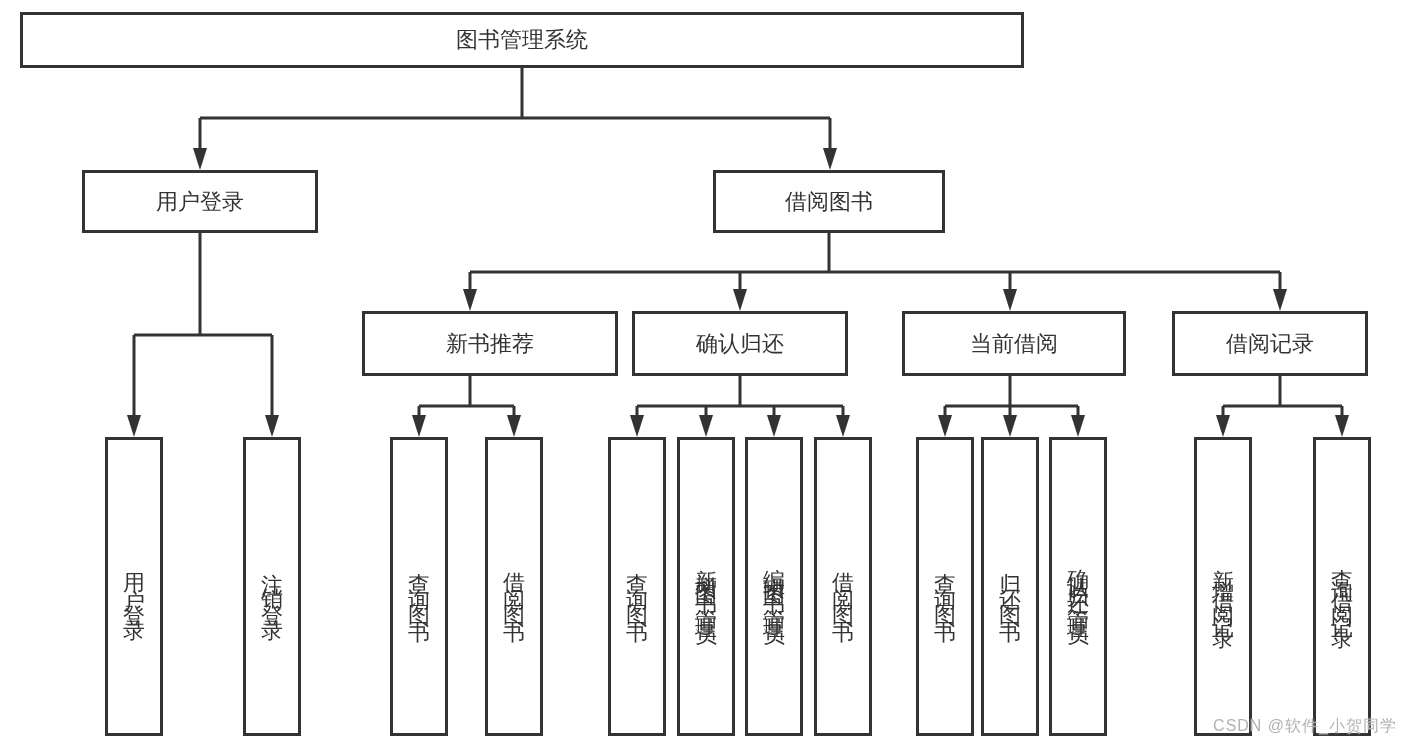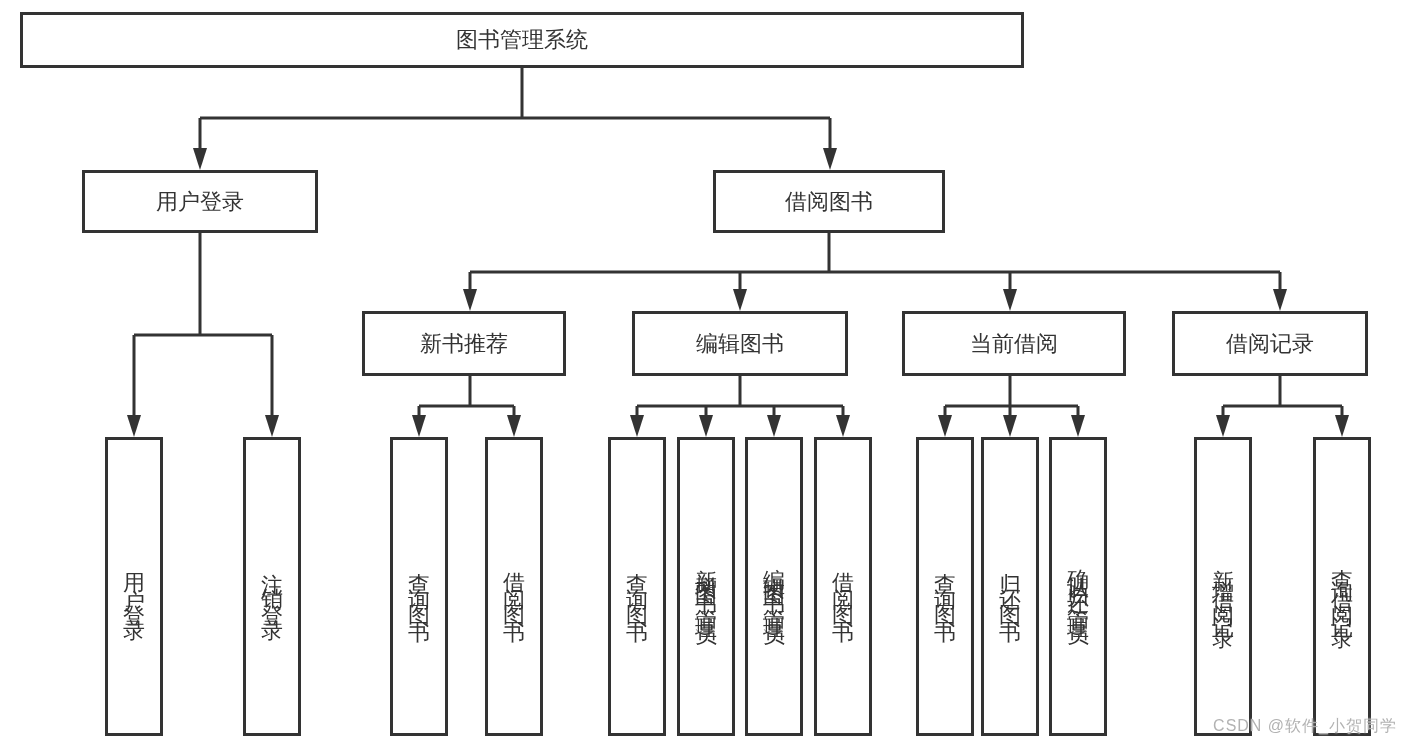--- a/index.html
+++ b/index.html
@@ -28,21 +28,21 @@
     text-orientation:mixed;
     white-space:nowrap;
   }
   .ls4 span{letter-spacing:16px;}
   .ls6 span{letter-spacing:12px;}
   .ls9 span{letter-spacing:8px;}
   
   .n-root{left:20px;top:12px;width:1004px;height:56px;}
   .n-ul  {left:82px;top:170px;width:236px;height:63px;}
   .n-bm  {left:713px;top:170px;width:232px;height:63px;}
-  .n-nb  {left:362px;top:311px;width:204px;height:65px;}
+  .n-nb  {left:362px;top:311px;width:256px;height:65px;}
   .n-bb  {left:632px;top:311px;width:216px;height:65px;}
   .n-cb  {left:902px;top:311px;width:224px;height:65px;}
   .n-br  {left:1172px;top:311px;width:196px;height:65px;}
   .n-ul1{left:105px;}
   .n-ul2{left:243px;}
   .n-nb1{left:390px;}
   .n-nb2{left:485px;}
   .n-bb1{left:608px;}
   .n-bb2{left:677px;}
   .n-bb3{left:745px;}
@@ -113,21 +113,21 @@
     <span>用户登录</span>
   </div>
   <div class="box n-bm">
     <span>借阅图书</span>
   </div>
 
   <div class="box n-nb">
     <span>新书推荐</span>
   </div>
   <div class="box n-bb">
-    <span>编辑图书</span>
+    <span>确认归还</span>
   </div>
   <div class="box n-cb">
     <span>当前借阅</span>
   </div>
   <div class="box n-br">
     <span>借阅记录</span>
   </div>
 
   <div class="box leaf ls4 n-ul1">
     <span>用户登录</span>

